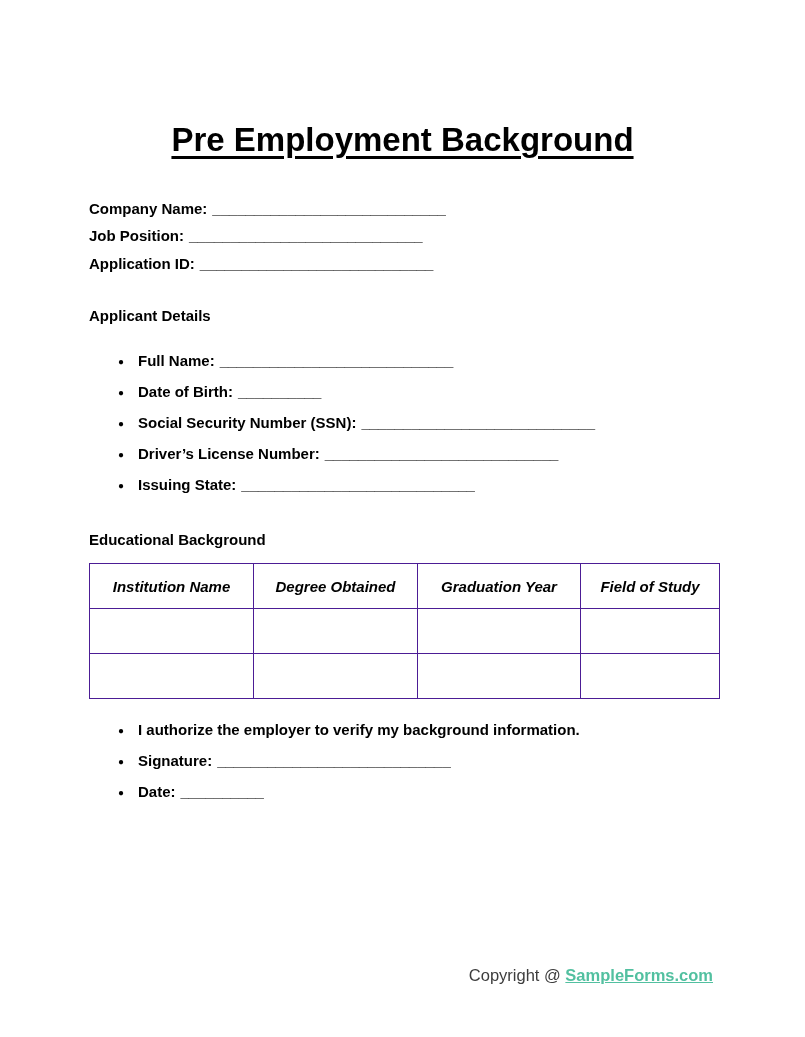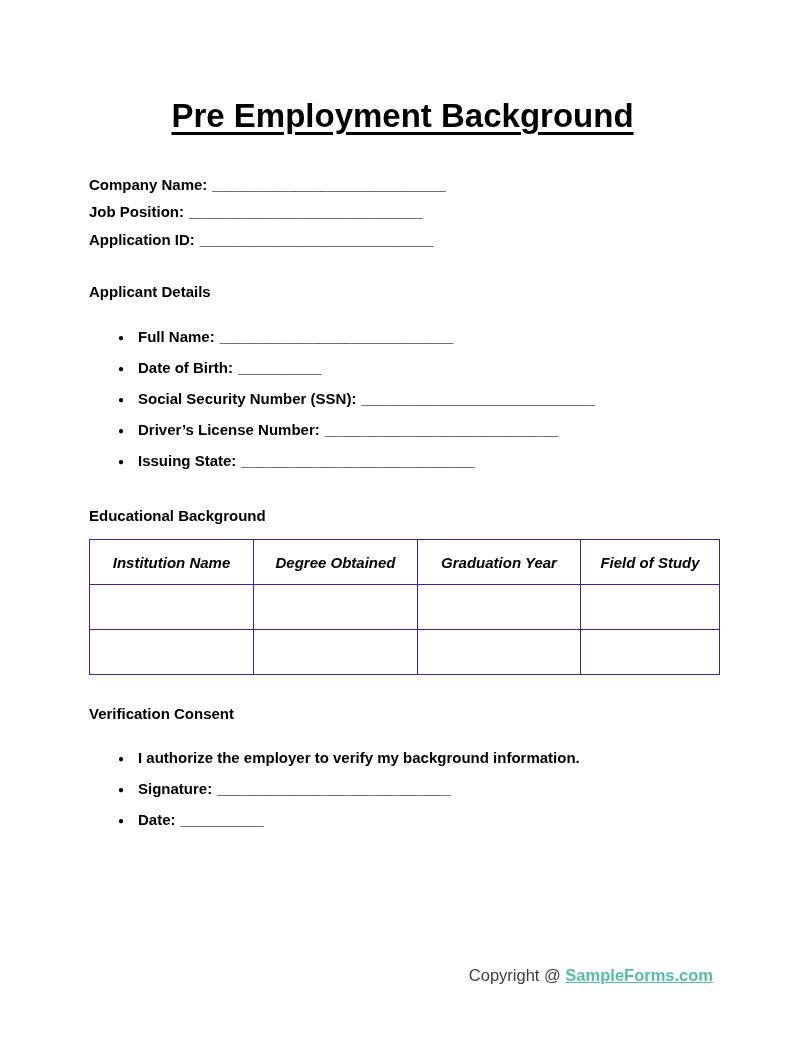--- a/index.html
+++ b/index.html
@@ -10,21 +10,21 @@
   .page {
     position: relative;
     width: 805px;
     height: 1037px;
     background: #ffffff;
     color: #000000;
     font-family: "Liberation Sans", "DejaVu Sans", sans-serif;
     overflow: hidden;
   }
   .title {
-    padding-top: 84px;
+    padding-top: 108px;
     text-align: center;
     font-size: 33px;
     font-weight: 700;
     line-height: 64px;
   }
   .title .tl {
     display: block;
   }
   .title .tl-inner {
     text-decoration: underline;
@@ -181,21 +181,20 @@
         </tr>
         <tr>
           <td></td>
           <td></td>
           <td></td>
           <td></td>
         </tr>
       </tbody>
     </table>
 
-    <div class="section-heading">Verification Consent</div>
 
     <div class="bullet-list">
       <div class="bullet-item">
         <span class="bullet">●</span><span>I authorize the employer to verify my background information.</span>
       </div>
       <div class="bullet-item">
         <span class="bullet">●</span><span>Signature:</span><span class="blank">____________________________</span>
       </div>
       <div class="bullet-item">
         <span class="bullet">●</span><span>Date:</span><span class="blank">__________</span>

